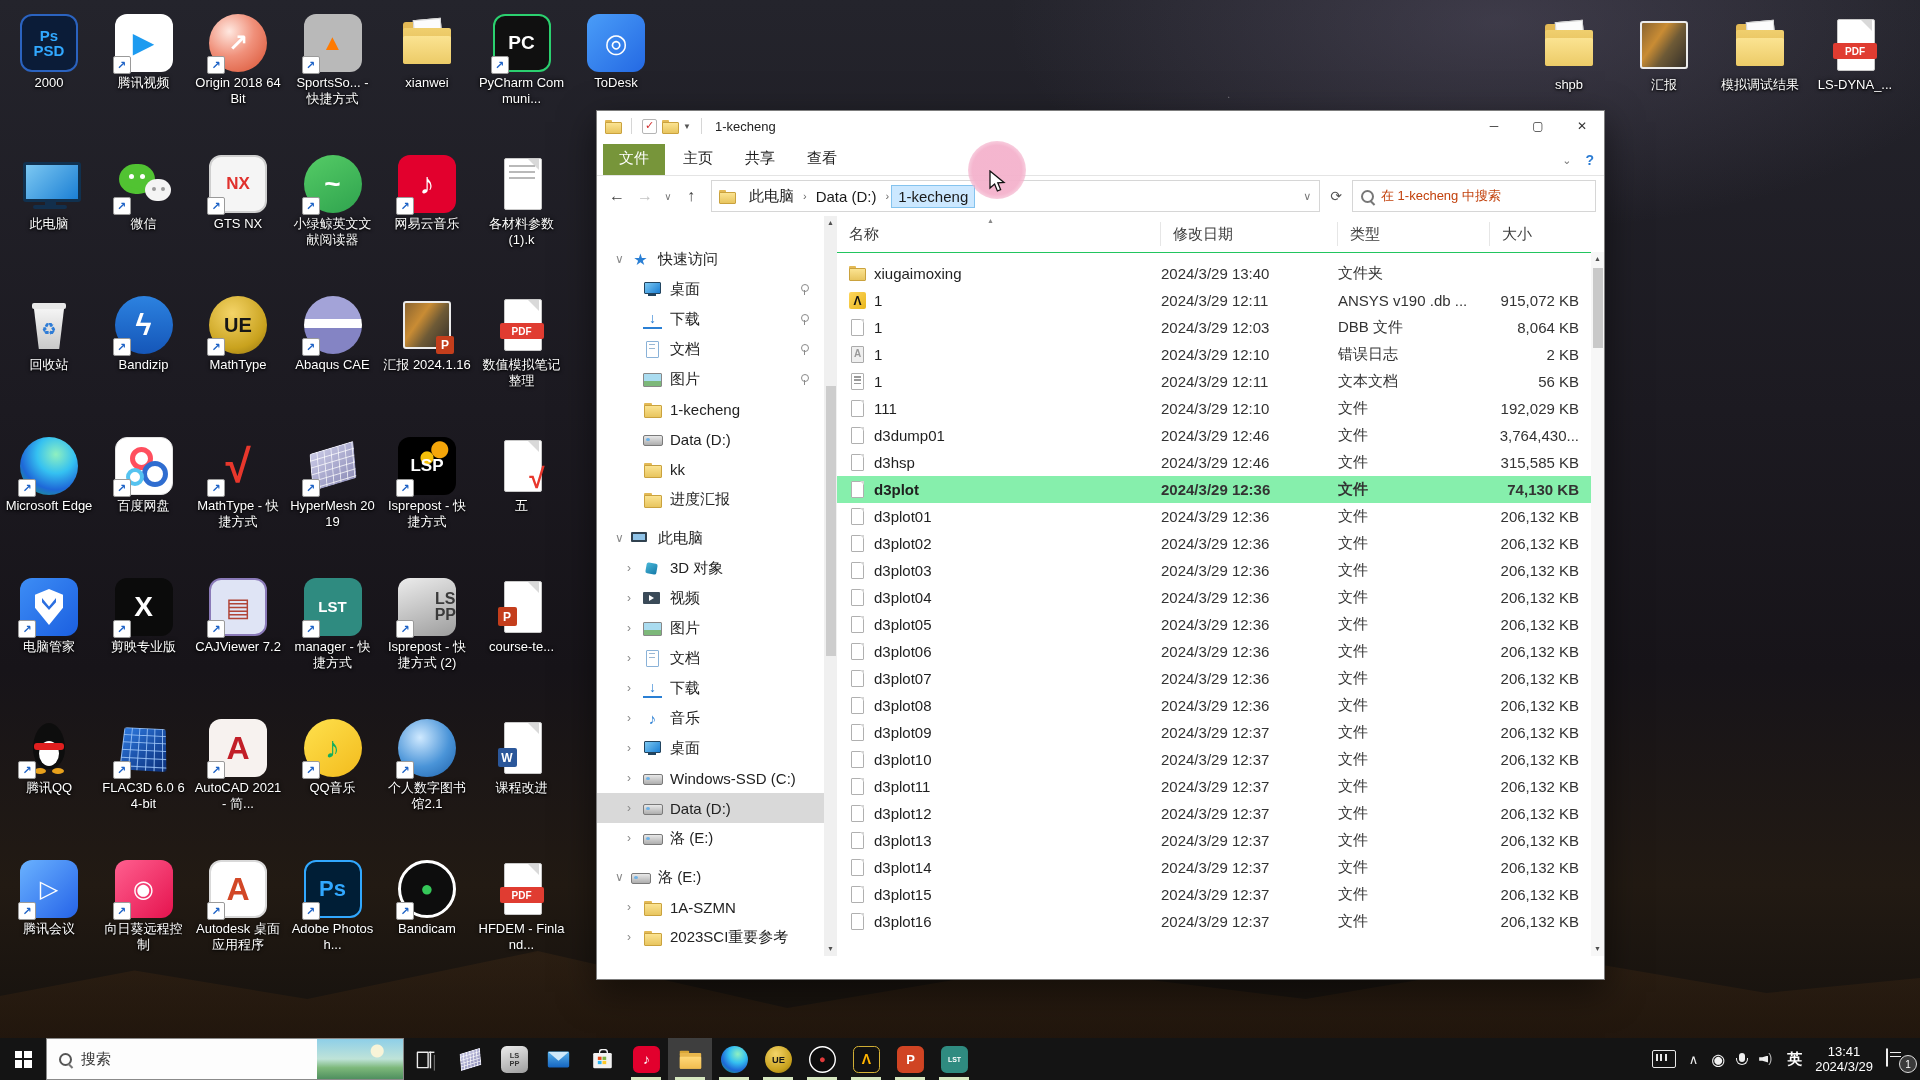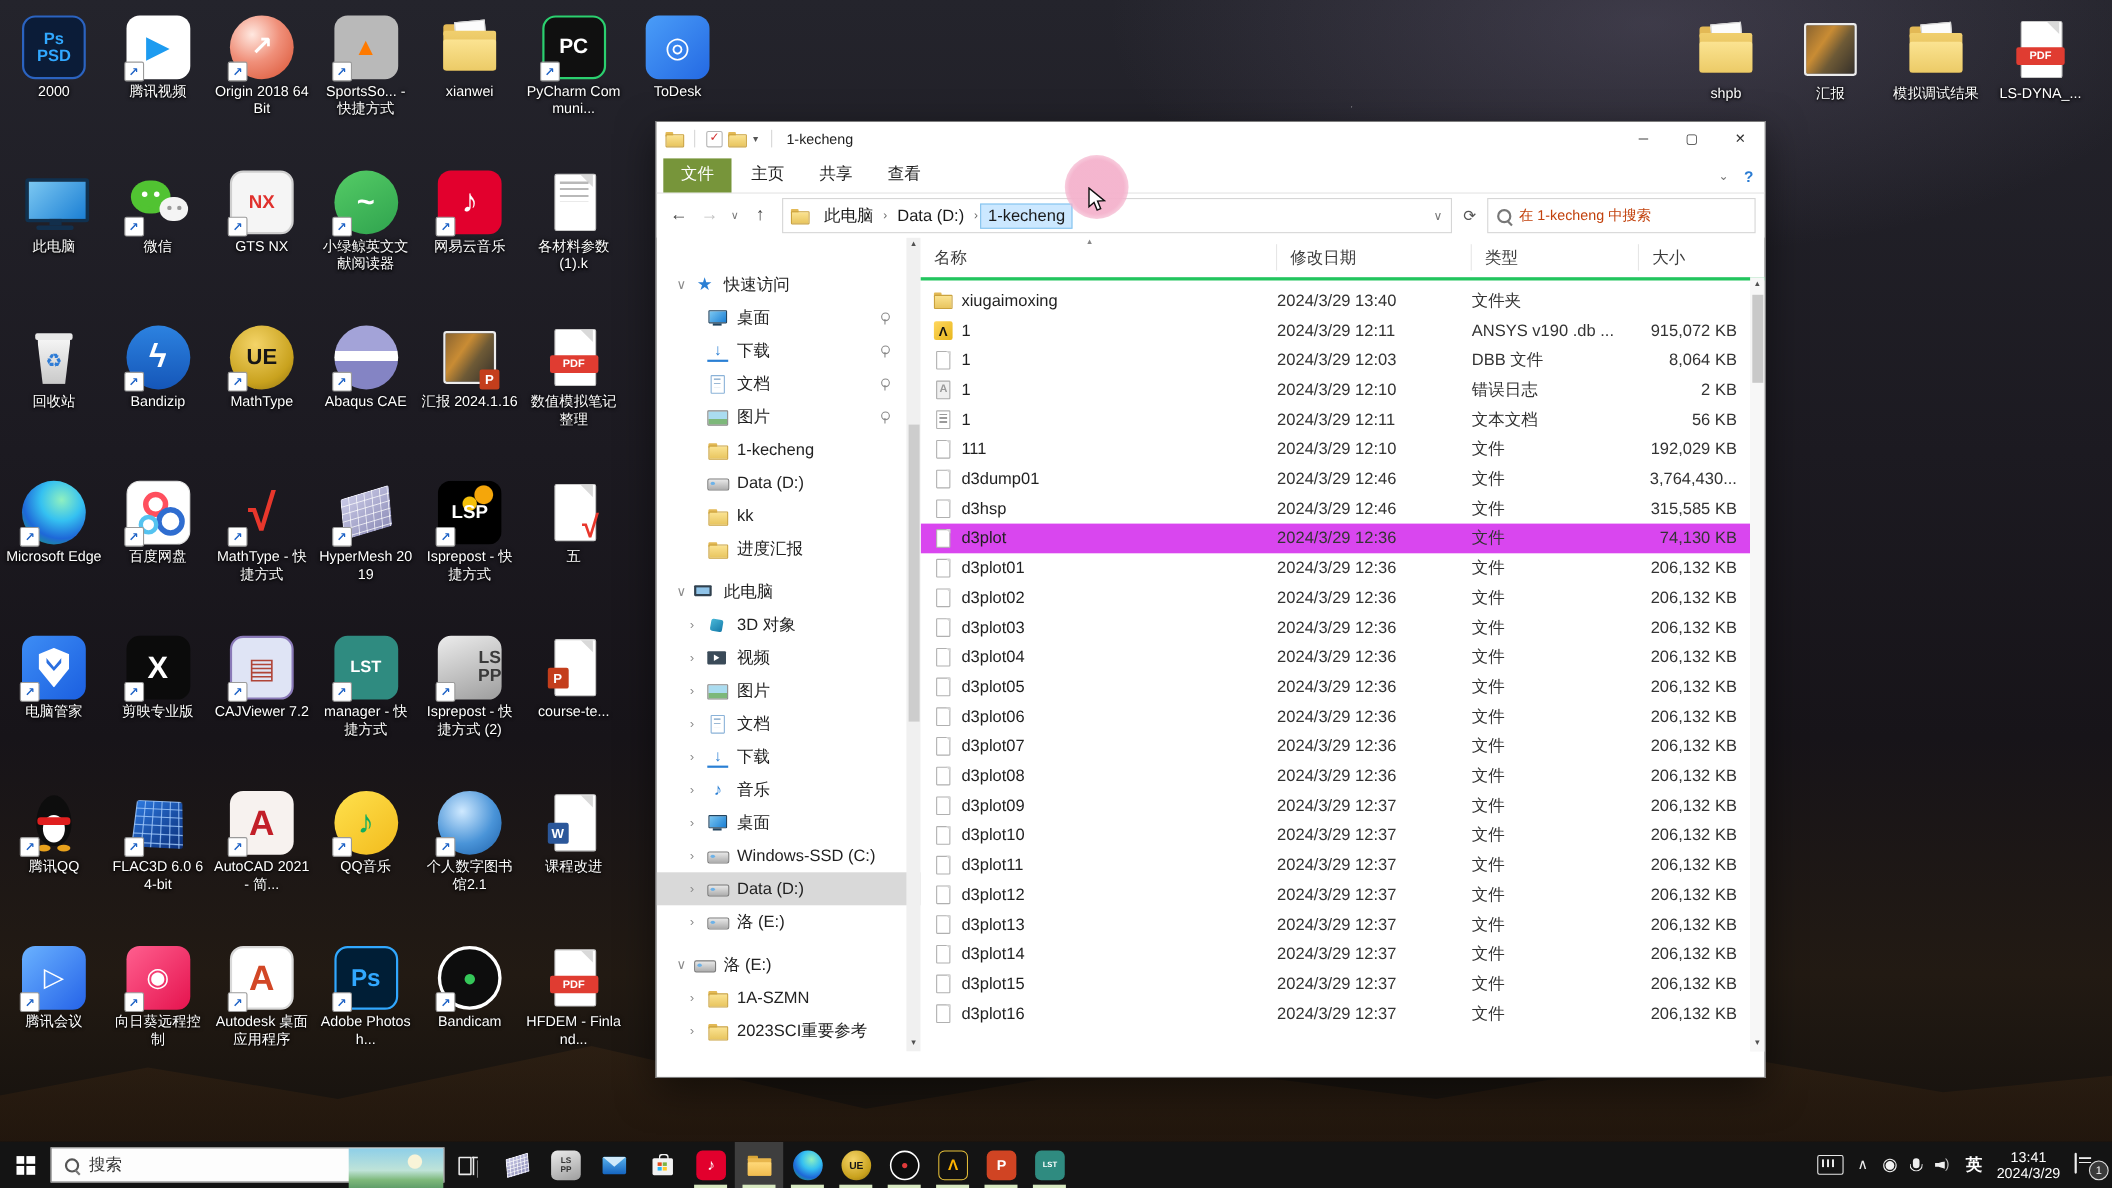--- a/index.html
+++ b/index.html
@@ -170,26 +170,26 @@
   .ni-pc:before{content:"";position:absolute;left:0;top:2px;width:16px;height:10px;background:#30414f;border-radius:1px;}
   .ni-pc:after{content:"";position:absolute;left:2px;top:4px;width:12px;height:6px;background:#8fc3e8;}
   .ni-docs:before{content:"";position:absolute;left:3px;top:0;width:11px;height:15px;background:#fff;border:1px solid #8ab2d8;border-radius:1px;}
   .ni-docs:after{content:"";position:absolute;left:6px;top:3px;width:6px;height:8px;background:repeating-linear-gradient(180deg,#9ab8d4 0 1.5px,transparent 1.5px 4px);}
   .ni-pics:before{content:"";position:absolute;left:0;top:2px;width:17px;height:12px;background:linear-gradient(180deg,#aadcf0 55%,#7db87a 55%);border:1px solid #888;border-radius:1px;}
   .ni-video:before{content:"";position:absolute;left:0;top:2px;width:17px;height:12px;background:#3a4a58;border-radius:1px;}
   .ni-video:after{content:"";position:absolute;left:6px;top:5px;width:0;height:0;border:3px solid transparent;border-left:5px solid #fff;}
   .ni-cube:before{content:"";position:absolute;left:3px;top:3px;width:11px;height:11px;background:linear-gradient(135deg,#49b8d8,#1579a8);transform:rotate(10deg);border-radius:2px;}
   
   .farea{flex:1;position:relative;}
-  .fheader{height:36px;display:flex;align-items:center;font-size:15px;color:#3c3c3c;border-bottom:3px solid #22c55e;position:relative;}
+  .fheader{height:36px;display:flex;align-items:center;font-size:15px;color:#3c3c3c;border-bottom:1px solid #22c55e;position:relative;}
   .fh{padding-left:12px;box-sizing:border-box;border-right:1px solid #e6e6e6;height:24px;display:flex;align-items:center;}
   .sortarr{position:absolute;left:150px;top:1px;font-size:7px;color:#888;}
   .frows{position:absolute;top:36px;left:0;right:13px;bottom:0;overflow:hidden;padding-top:8px;}
   .frow{height:27px;display:flex;align-items:center;font-size:15px;color:#1f1f1f;}
-  .frow.sel{background:#d946ef;}
+  .frow.sel{background:#86efac;font-weight:bold;}
   .fc-name{width:324px;display:flex;align-items:center;gap:8px;padding-left:12px;box-sizing:border-box;}
   .fc-date{width:177px;color:#333;}
   .fc-type{width:152px;color:#333;}
   .fc-size{flex:1;text-align:right;padding-right:12px;color:#333;}
   .fi{width:17px;height:17px;position:relative;flex:none;}
   .fi-folder:before{content:"";position:absolute;left:0;top:1px;width:7px;height:4px;background:#e3b955;border-radius:1px 1px 0 0;}
   .fi-folder:after{content:"";position:absolute;left:0;top:3px;width:15px;height:11px;background:linear-gradient(180deg,#fbe391,#e8c55f);border:1px solid #caa23e;border-radius:1px;}
   .fi-file:before{content:"";position:absolute;left:2px;top:0;width:11px;height:15px;background:#fff;border:1px solid #b0b0b0;border-radius:1px;}
   .fi-file:after{content:"";position:absolute;right:2px;top:0;border-style:solid;border-width:0 4px 4px 0;border-color:transparent #d5d5d5 transparent transparent;}
   .fi-ansys{background:linear-gradient(135deg,#ffd75e,#e8b61c);border-radius:2px;display:flex;align-items:center;justify-content:center;font-weight:700;font-size:12px;color:#111;}
@@ -206,21 +206,21 @@
   .ssep{width:1px;height:14px;background:#d6d6d6;margin:0 10px;}
   .sviews{position:absolute;right:6px;top:5px;display:flex;gap:4px;}
   .sviews i{width:15px;height:14px;border:1px solid #a8a8a8;display:block;}
   .sviews i.g{background:repeating-linear-gradient(90deg,#a8a8a8 0 2px,transparent 2px 5px);}
 
   
   .tbar{position:absolute;left:0;right:0;bottom:0;height:42px;background:#141414;display:flex;align-items:center;z-index:40;}
   .start{width:46px;height:42px;display:flex;align-items:center;justify-content:center;}
   .wlogo{width:17px;height:17px;display:grid;grid-template-columns:1fr 1fr;gap:2px;}
   .wlogo i{background:#fff;display:block;}
-  .tsearch{width:358px;height:32px;background:#fdfdfd;border:1px solid #8a8a8a;box-sizing:border-box;display:flex;align-items:center;padding-left:12px;gap:9px;position:relative;}
+  .tsearch{width:358px;height:42px;background:#fdfdfd;border:1px solid #8a8a8a;box-sizing:border-box;display:flex;align-items:center;padding-left:12px;gap:9px;position:relative;}
   .tsearch .txt{font-size:15px;color:#3a3a3a;}
   .wximg{position:absolute;right:0;top:0;width:86px;height:40px;
       background:radial-gradient(circle at 70% 30%, #f8f4d8 0 6px, transparent 7px),
                  linear-gradient(180deg,#8ecfe8 0%,#bfe3d8 50%,#7db87a 72%,#4f8f5f 100%);}
   .tbtn{width:44px;height:42px;display:flex;align-items:center;justify-content:center;position:relative;}
   .tbtn.active{background:rgba(255,255,255,.18);}
   .tic{width:27px;height:27px;position:relative;}
   .tic .ic{position:absolute;left:0;top:0;transform:scale(.465);transform-origin:0 0;margin:0;}
   .run{position:absolute;bottom:0;left:7px;right:7px;height:3px;background:#d7e8c0;}
   .tray{margin-left:auto;display:flex;align-items:center;gap:13px;padding-right:10px;color:#fff;}

